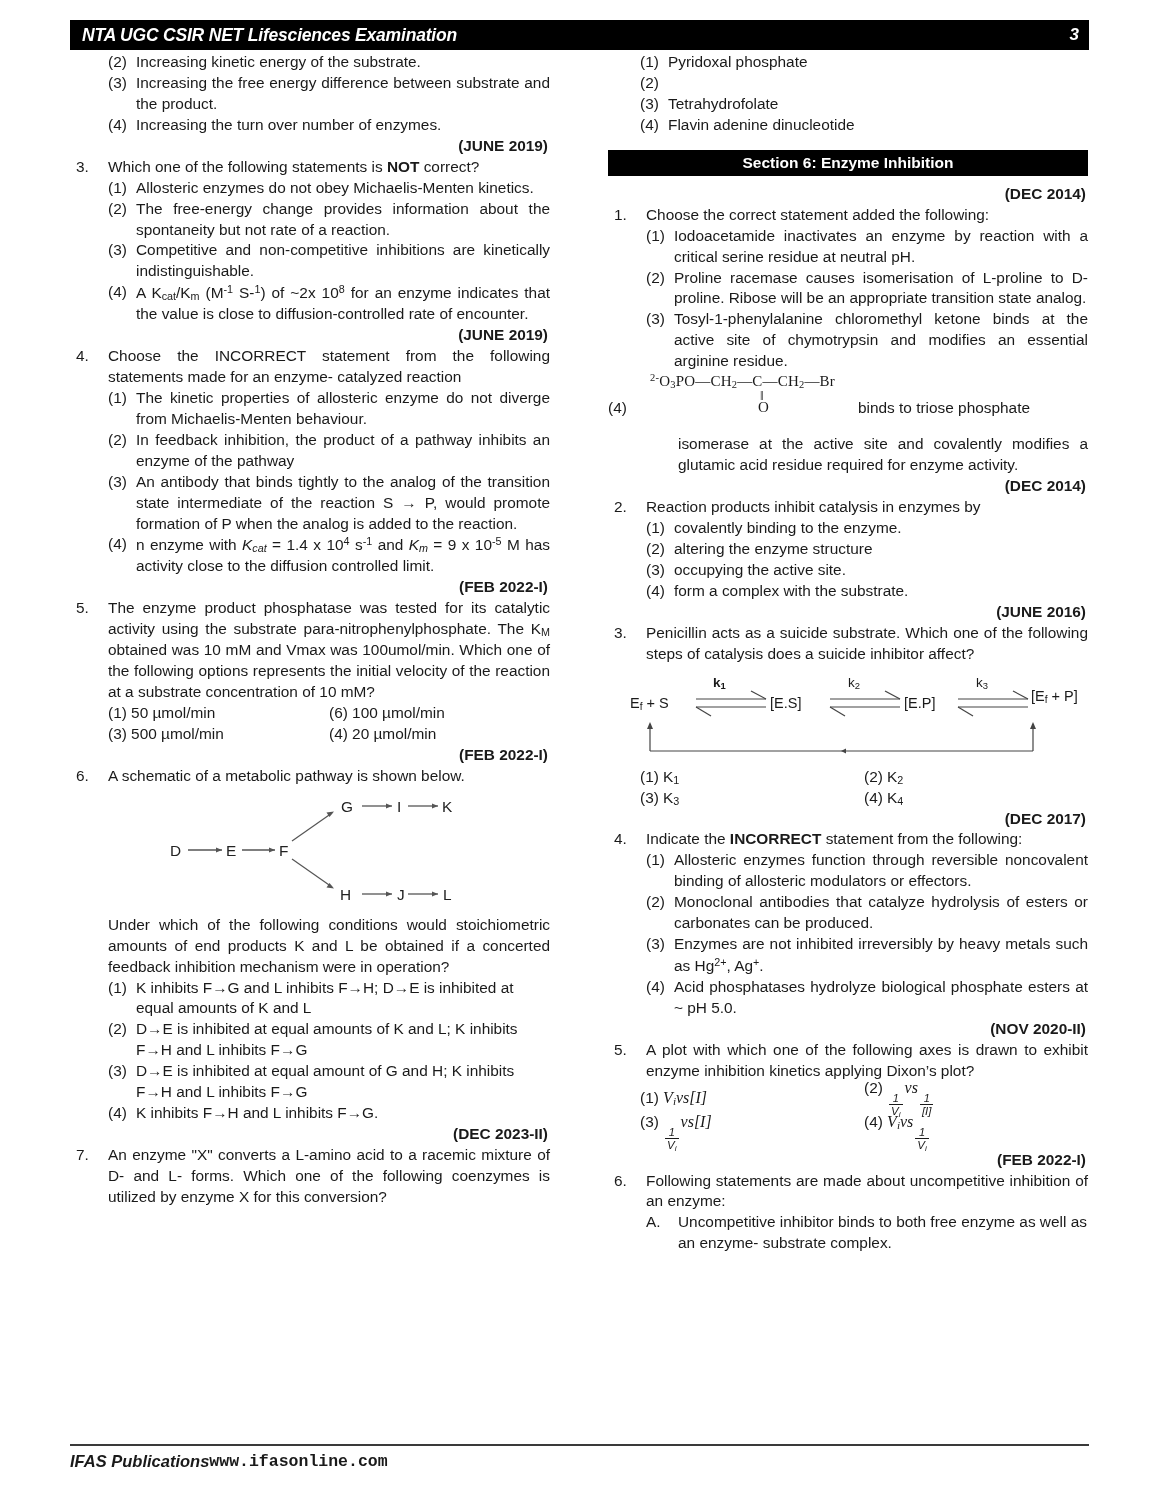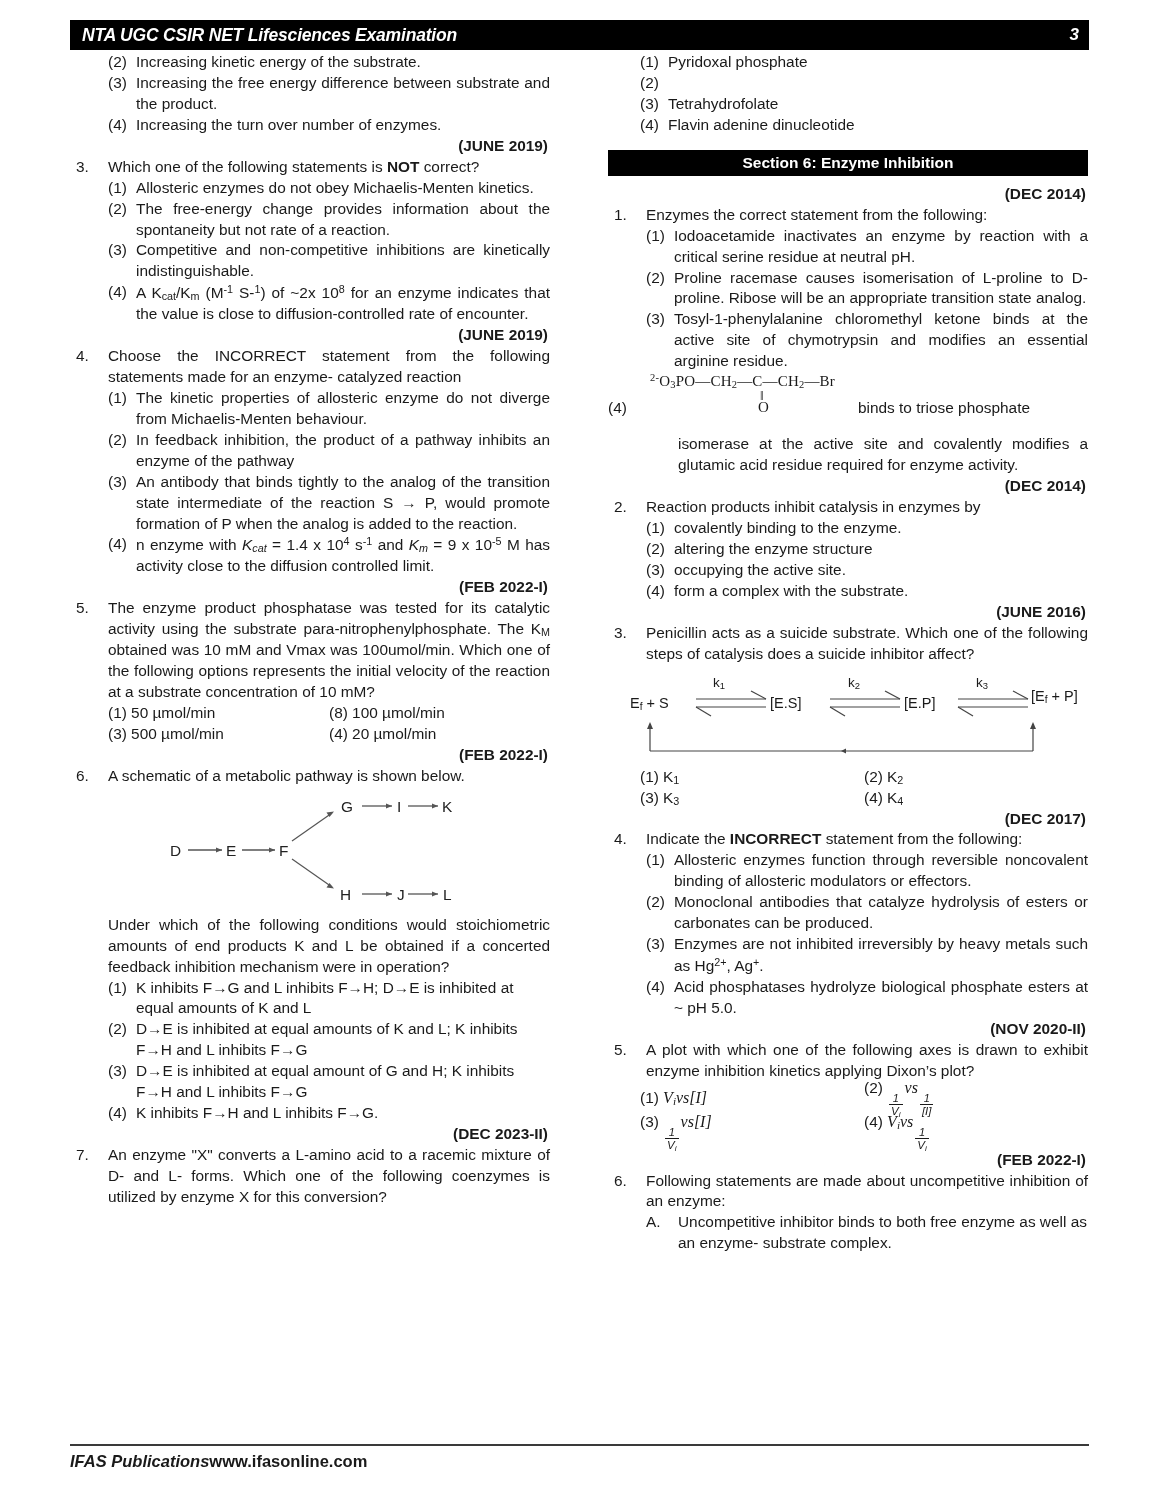--- a/index.html
+++ b/index.html
@@ -255,20 +255,21 @@
     align-items: center;
   }
   .footer-left {
     font-weight: bold;
     font-style: italic;
     font-size: 16.5px;
   }
   .footer-right {
     font-weight: bold;
     font-size: 16.5px;
+    font-family: Liberation Mono, monospace;
   }
 </style>
 </head>
 <body>
 
 <div class="page">
 
   <div class="header-bar">
     <span class="header-title">NTA UGC CSIR NET Lifesciences Examination</span>
     <span class="header-page">3</span>
@@ -333,21 +334,21 @@
       <span class="opt-body"><span>n enzyme with </span><i>K</i><sub class="ital">cat</sub><span> = 1.4 x 10</span><sup>4</sup><span> s</span><sup>-1</sup><span> and </span><i>K</i><sub class="ital">m</sub><span> = 9 x 10</span><sup>-5</sup><span> M has activity close to the diffusion controlled limit.</span></span>
     </div>
     <div class="exam-tag">(FEB 2022-I)</div>
 
     <div class="q">
       <span class="q-num">5.</span>
       <span class="q-body"><span>The enzyme product phosphatase was tested for its catalytic activity using the substrate para-nitrophenylphosphate. The K</span><sub>M</sub><span> obtained was 10 mM and Vmax was 100umol/min. Which one of the following options represents the initial velocity of the reaction at a substrate concentration of 10 mM?</span></span>
     </div>
     <div class="opt-row2">
       <div>(1) 50 µmol/min</div>
-      <div>(8) 100 µmol/min</div>
+      <div>(6) 100 µmol/min</div>
     </div>
     <div class="opt-row2">
       <div>(3) 500 µmol/min</div>
       <div>(4) 20 µmol/min</div>
     </div>
     <div class="exam-tag">(FEB 2022-I)</div>
 
     <div class="q">
       <span class="q-num">6.</span>
       <span class="q-body nojust">A schematic of a metabolic pathway is shown below.</span>
@@ -434,21 +435,21 @@
       <span class="opt-num">(4)</span>
       <span class="opt-body nojust">Flavin adenine dinucleotide</span>
     </div>
 
     <div class="section-band">Section 6: Enzyme Inhibition</div>
 
     <div class="exam-tag">(DEC 2014)</div>
 
     <div class="q">
       <span class="q-num">1.</span>
-      <span class="q-body nojust">Enzymes the correct statement from the following:</span>
+      <span class="q-body nojust">Choose the correct statement added the following:</span>
     </div>
     <div class="opt">
       <span class="opt-num">(1)</span>
       <span class="opt-body">Iodoacetamide inactivates an enzyme by reaction with a critical serine residue at neutral pH.</span>
     </div>
     <div class="opt">
       <span class="opt-num">(2)</span>
       <span class="opt-body">Proline racemase causes isomerisation of L-proline to D-proline. Ribose will be an appropriate transition state analog.</span>
     </div>
     <div class="opt">
@@ -515,21 +516,21 @@
         <polygon points="42,53 39,60 45,60" fill="#444"></polygon>
         <line x1="42" y1="82" x2="425" y2="82" stroke="#444" stroke-width="1.2"></line>
         <line x1="425" y1="55" x2="425" y2="82" stroke="#444" stroke-width="1.2"></line>
         <polygon points="425,53 422,60 428,60" fill="#444"></polygon>
         <polygon points="233,82 238,79.5 238,84.5" fill="#444"></polygon>
       </svg>
       <span class="sch-txt" style="left:22px; top:26px;"><span>E</span><sub>f</sub><span> + S</span></span>
       <span class="sch-txt" style="left:162px; top:26px;">[E.S]</span>
       <span class="sch-txt" style="left:296px; top:26px;">[E.P]</span>
       <span class="sch-txt" style="left:423px; top:19px;"><span>[E</span><sub>f</sub><span> + P]</span></span>
-      <span class="sch-k" style="left:105px; top:6px;"><span>k</span><sub>1</sub></span>
+      <span class="sch-k" style="left:105px; top:6px;font-weight:bold;"><span>k</span><sub>1</sub></span>
       <span class="sch-k" style="left:240px; top:6px;"><span>k</span><sub>2</sub></span>
       <span class="sch-k" style="left:368px; top:6px;"><span>k</span><sub>3</sub></span>
     </div>
 
     <div class="opt-row2" style="padding-left:32px;">
       <div><span>(1)</span> <span>K</span><sub>1</sub></div>
       <div><span>(2)</span> <span>K</span><sub>2</sub></div>
     </div>
     <div class="opt-row2" style="padding-left:32px;">
       <div><span>(3)</span> <span>K</span><sub>3</sub></div>

